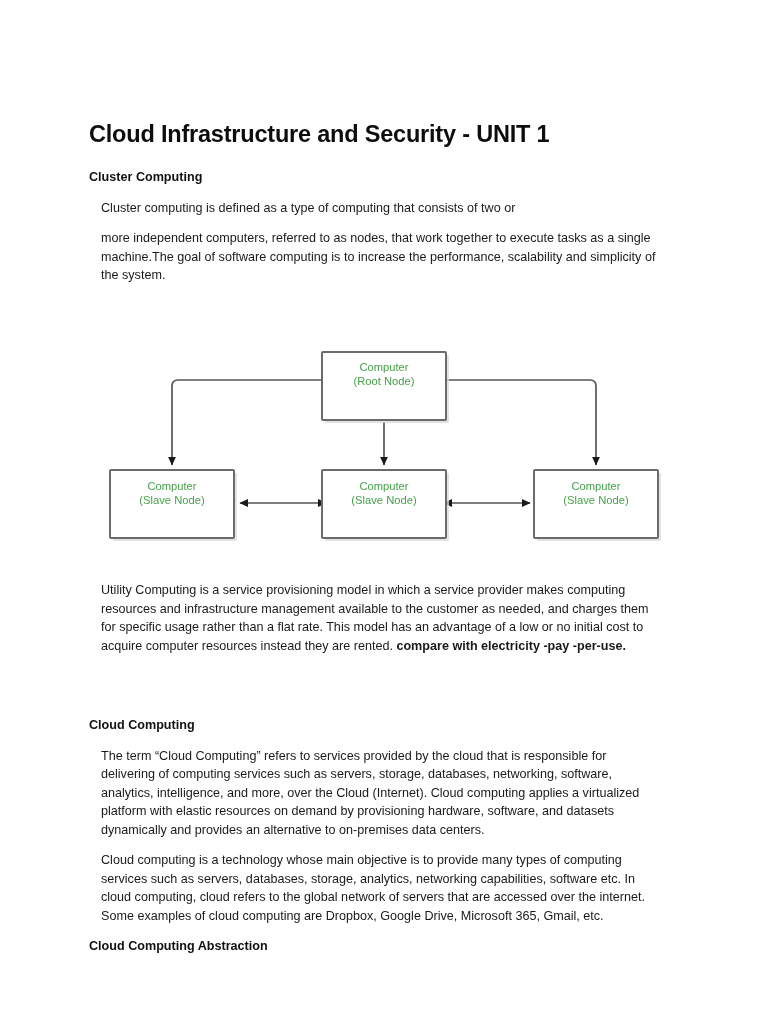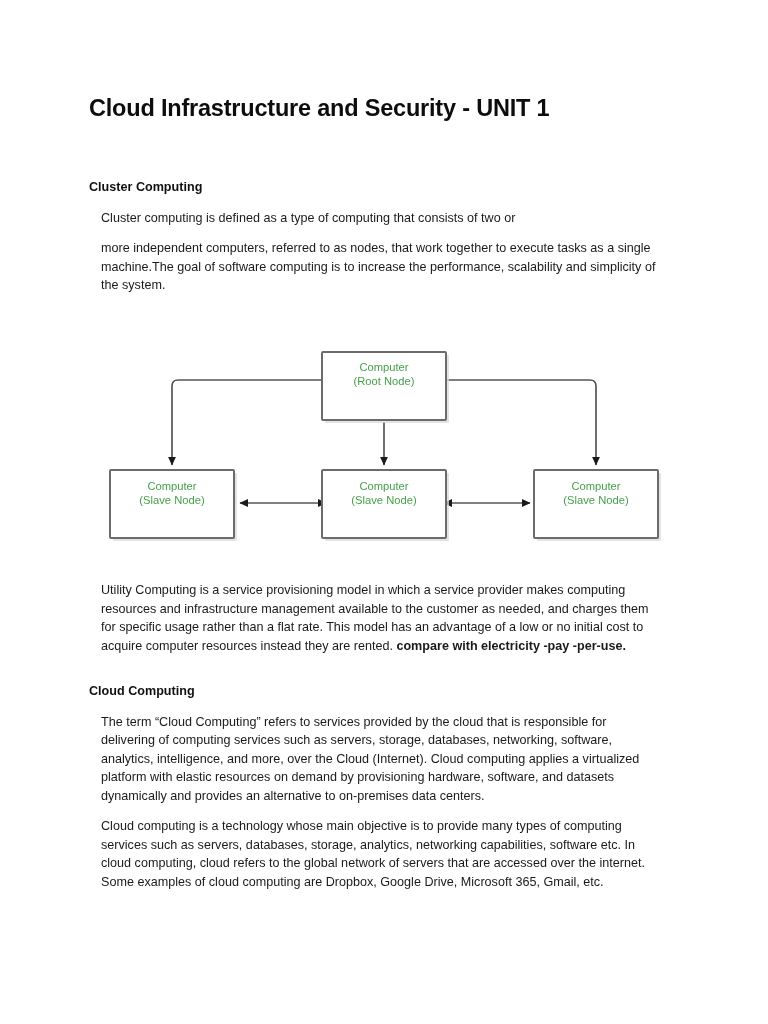--- a/index.html
+++ b/index.html
@@ -30,21 +30,21 @@
     width: 590px;
   }
 
   
   .doc-title {
     font-size: 23.5px;
     font-weight: bold;
     letter-spacing: -0.2px;
     color: #0d0d0d;
     margin: 0;
-    padding-top: 94px;
+    padding-top: 120px;
     line-height: 1.25;
   }
 
   
   .sec-heading {
     font-size: 12.6px;
     font-weight: bold;
     color: #111111;
     line-height: 1.5;
     margin: 0;
@@ -54,23 +54,23 @@
     font-weight: normal;
     color: #1a1a1a;
     line-height: 1.47;
     margin: 12px;
     text-align: left;
   }
   .para .emph {
     font-weight: bold;
   }
 
-  .block-cluster { position: absolute; left: 89px; top: 178px; width: 585px; }
+  .block-cluster { position: absolute; left: 89px; top: 168px; width: 585px; }
   .block-utility { position: absolute; left: 89px; top: 569px; width: 585px; }
-  .block-cloud   { position: absolute; left: 89px; top: 682px; width: 585px; }
+  .block-cloud   { position: absolute; left: 89px; top: 716px; width: 585px; }
 
   
   .diagram-wrap {
     position: absolute;
     left: 100px;
     top: 340px;
     width: 580px;
     height: 215px;
   }
   .diagram-wrap svg { display: block; }
@@ -163,15 +163,16 @@
   </div>
 
   <div class="block-utility">
     <p class="para"><span>Utility Computing is a service provisioning model in which a service provider makes computing resources and infrastructure management available to the customer as needed, and charges them for specific usage rather than a flat rate.  This model has an advantage of a low or no initial cost to acquire computer resources instead they are rented. </span><span class="emph">compare with electricity -pay -per-use.</span></p>
   </div>
 
   <div class="block-cloud">
     <div class="sec-heading">Cloud Computing</div>
     <div class="para">The term “Cloud Computing” refers to services provided by the cloud that is responsible for delivering of computing services such as servers, storage, databases, networking, software, analytics, intelligence, and more, over the Cloud (Internet). Cloud computing applies a virtualized platform with elastic resources on demand by provisioning hardware, software, and datasets dynamically and provides  an alternative to on-premises data centers.</div>
     <div class="para">Cloud computing is a technology whose main objective is to provide many types of computing services such as servers, databases, storage, analytics, networking capabilities, software etc. In cloud computing, cloud refers to the global network of servers that are accessed over the internet. Some examples of cloud computing are Dropbox, Google Drive, Microsoft 365, Gmail, etc.</div>
+    <div class="sec-heading">Cloud Computing Abstraction</div>
   </div>
 
 </div>
 
 </body></html>

